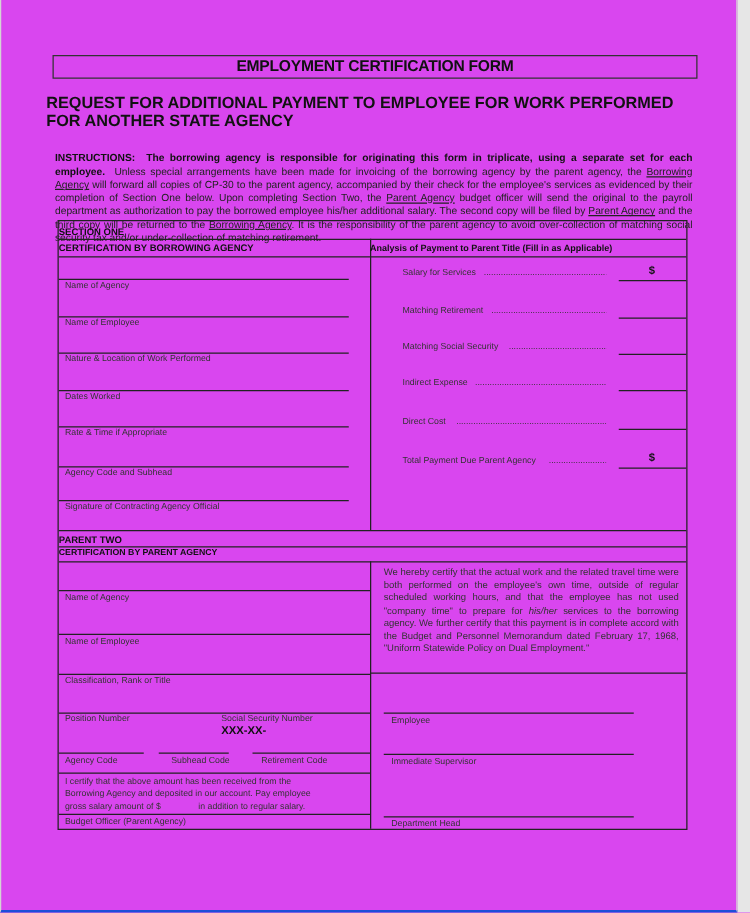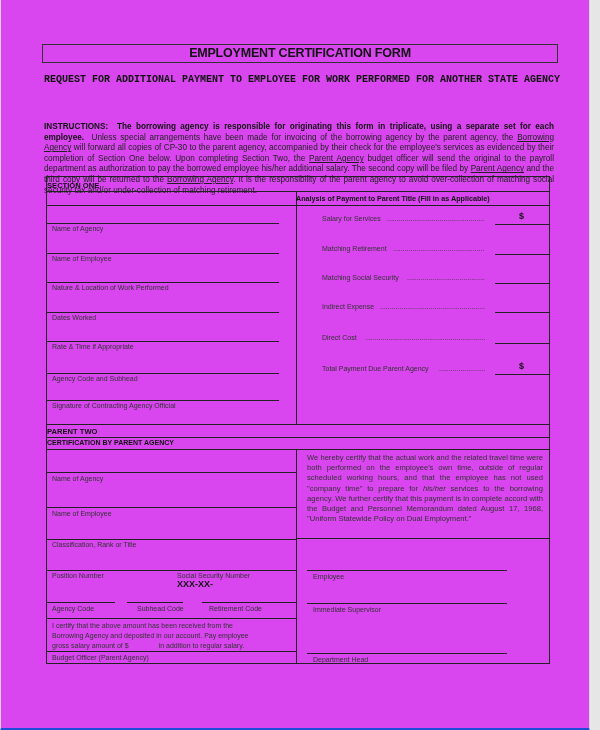--- a/index.html
+++ b/index.html
@@ -1,20 +1,20 @@
 <!DOCTYPE html>
 <html><head>
 <meta charset="utf-8">
 <style>
   html, body { margin:0; padding:0; }
   body { width:600px; height:730px; background:#e6e6e6; position:relative; overflow:hidden; font-family:"Liberation Sans", sans-serif; color:#111; }
   .page { position:absolute; left:0; top:0; width:588px; height:728px; background:#d946ef; border-left:1px solid #d4d4d4; border-right:1px solid #d4d4d4; border-bottom:3px solid #1d4ed8; }
   .abs { position:absolute; }
   .title-box { left:41px; top:44px; width:514px; height:17px; border:1.5px solid #333; text-align:center; font-size:12.5px; font-weight:bold; line-height:17px; letter-spacing:-0.2px; }
-  .subtitle { left:36px; top:74px; width:530px; text-align:center; font-size:10px; font-weight:bold;font-family:Liberation Mono, monospace; }
+  .subtitle { left:36px; top:74px; width:530px; text-align:left; font-size:13px; font-weight:bold; }
   .instructions { left:43px; top:94px; width:510px; font-size:8.2px; line-height:10.6px; text-align:justify; color:#222;margin-top:28px; }
   .instructions b { color:#111; }
   .u { text-decoration:underline; }
   .tbl { left:45px; top:176px; width:502px; height:486px; border:1.5px solid #222; }
   .hline { position:absolute; height:0; border-top:1.2px solid #222; }
   .vline { position:absolute; width:0; border-left:1.2px solid #222; }
   .sec-head { position:absolute; left:0; width:502px; text-align:left; font-size:7.6px; font-weight:bold; }
   .lbl { position:absolute; font-size:7px; color:#333; white-space:nowrap; }
   .dots { position:absolute; font-size:7px; color:#333; white-space:nowrap; overflow:hidden; }
   .dollar { position:absolute; font-size:9px; font-weight:bold; }
@@ -41,20 +41,21 @@
     <span class="u">Parent Agency</span>
     <span>and the third copy will be returned to the</span>
     <span class="u">Borrowing Agency</span><span>.  It is the responsibility of the parent agency to avoid over-collection of matching social security tax and/or under-collection of matching retirement.</span>
   </div>
 
   <div class="abs tbl">
 
     <div class="sec-head" style="top:4px;">SECTION ONE</div>
     <div class="hline" style="left:0; top:14px; width:502px;"></div>
     <div class="vline" style="left:249px; top:14px; height:233px;"></div>
+    <div class="sec-head" style="top:17px; left:0; width:249px;">CERTIFICATION BY BORROWING AGENCY</div>
     <div class="sec-head" style="top:17px; left:249px; width:253px; font-size:7.2px;">Analysis of Payment to Parent Title  (Fill in as Applicable)</div>
     <div class="hline" style="left:0; top:28px; width:502px;"></div>
 
     <div class="hline" style="left:0; top:46px; width:232px;"></div>
     <div class="lbl" style="left:5px; top:48px;">Name of Agency</div>
     <div class="hline" style="left:0; top:76px; width:232px;"></div>
     <div class="lbl" style="left:5px; top:78px;">Name of Employee</div>
     <div class="hline" style="left:0; top:105px; width:232px;"></div>
     <div class="lbl" style="left:5px; top:107px;">Nature &amp; Location of Work Performed</div>
     <div class="hline" style="left:0; top:135px; width:232px;"></div>
@@ -124,21 +125,21 @@
       <div>Borrowing Agency and deposited in our account.  Pay employee</div>
       <div><span>gross salary amount of $</span><span style="display:inline-block; width:30px;"></span><span>in addition to regular salary.</span></div>
     </div>
 
     <div class="hline" style="left:0; top:474px; width:249px;"></div>
     <div class="lbl" style="left:5px; top:477px;">Budget Officer (Parent Agency)</div>
 
     <div class="cert-text">
       <span>We hereby certify that the actual work and the related travel time were both performed on the employee's own time, outside of regular scheduled working hours, and that the employee has not used "company time" to prepare for</span>
       <i>his/her</i>
-      <span>services to the borrowing agency.  We further certify that this payment is in complete accord with the Budget and Personnel Memorandum dated August 17, 1968, "Uniform Statewide Policy on Dual Employment."</span>
+      <span>services to the borrowing agency.  We further certify that this payment is in complete accord with the Budget and Personnel Memorandum dated February 17, 1968, "Uniform Statewide Policy on Dual Employment."</span>
     </div>
     <div class="hline" style="left:249px; top:361px; width:253px;"></div>
 
     <div class="hline" style="left:260px; top:393px; width:200px;"></div>
     <div class="lbl" style="left:266px; top:396px;">Employee</div>
     <div class="hline" style="left:260px; top:426px; width:200px;"></div>
     <div class="lbl" style="left:266px; top:429px;">Immediate Supervisor</div>
     <div class="hline" style="left:260px; top:476px; width:200px;"></div>
     <div class="lbl" style="left:266px; top:479px;">Department Head</div>
   </div>

